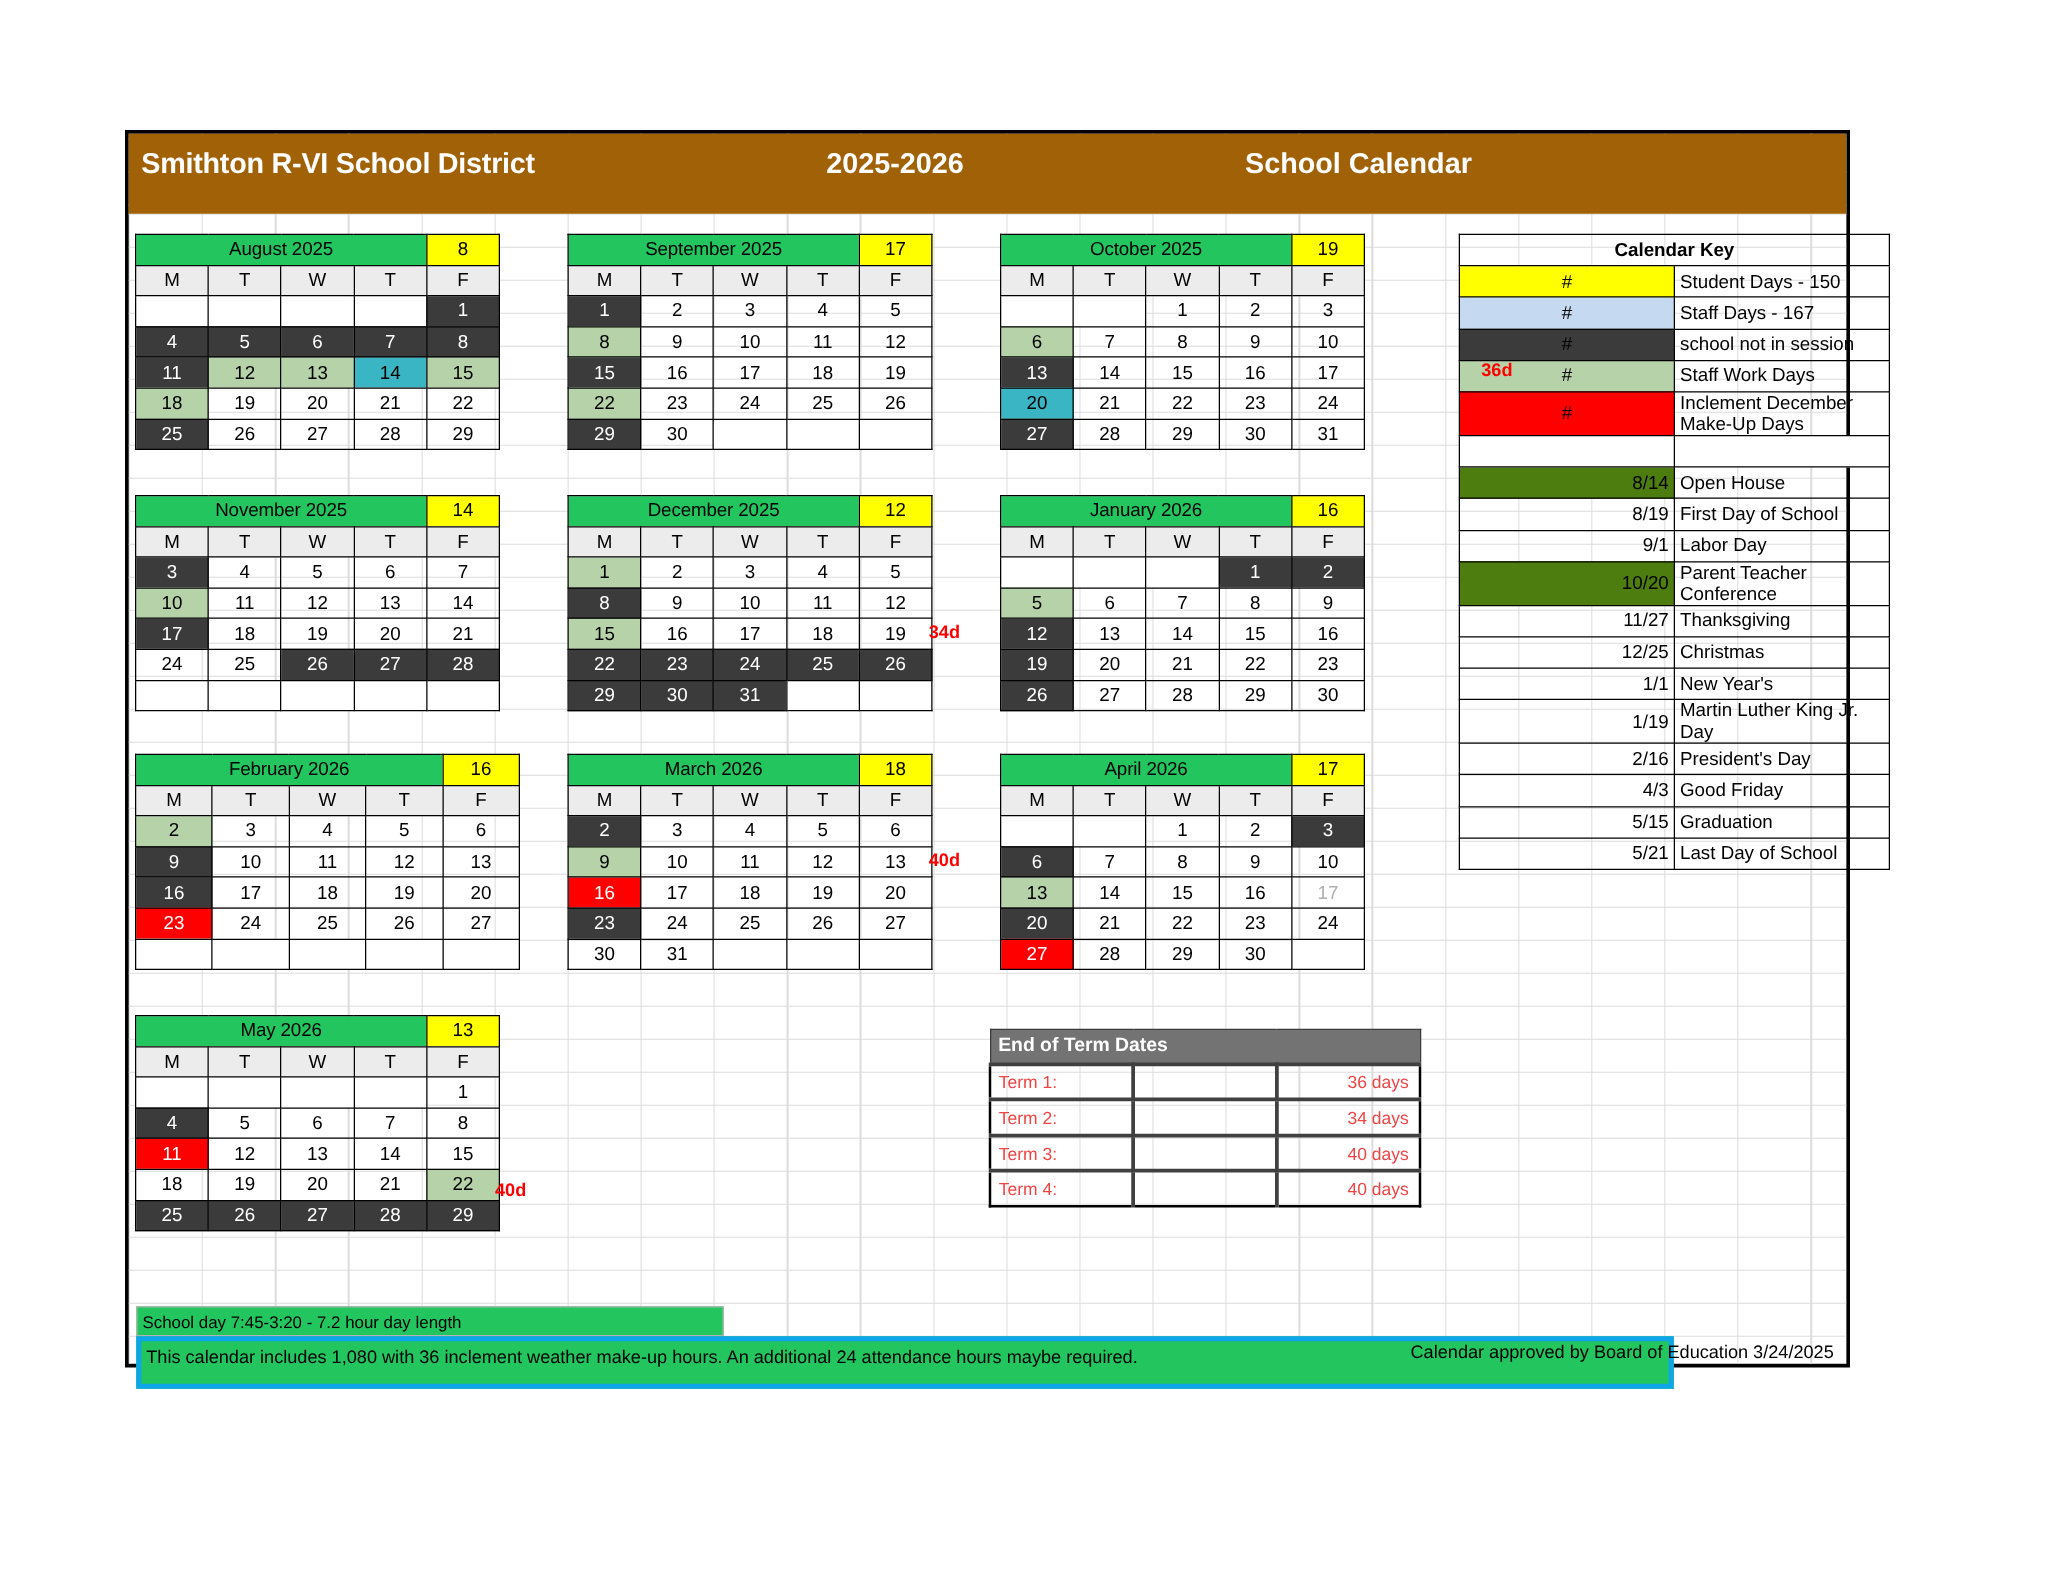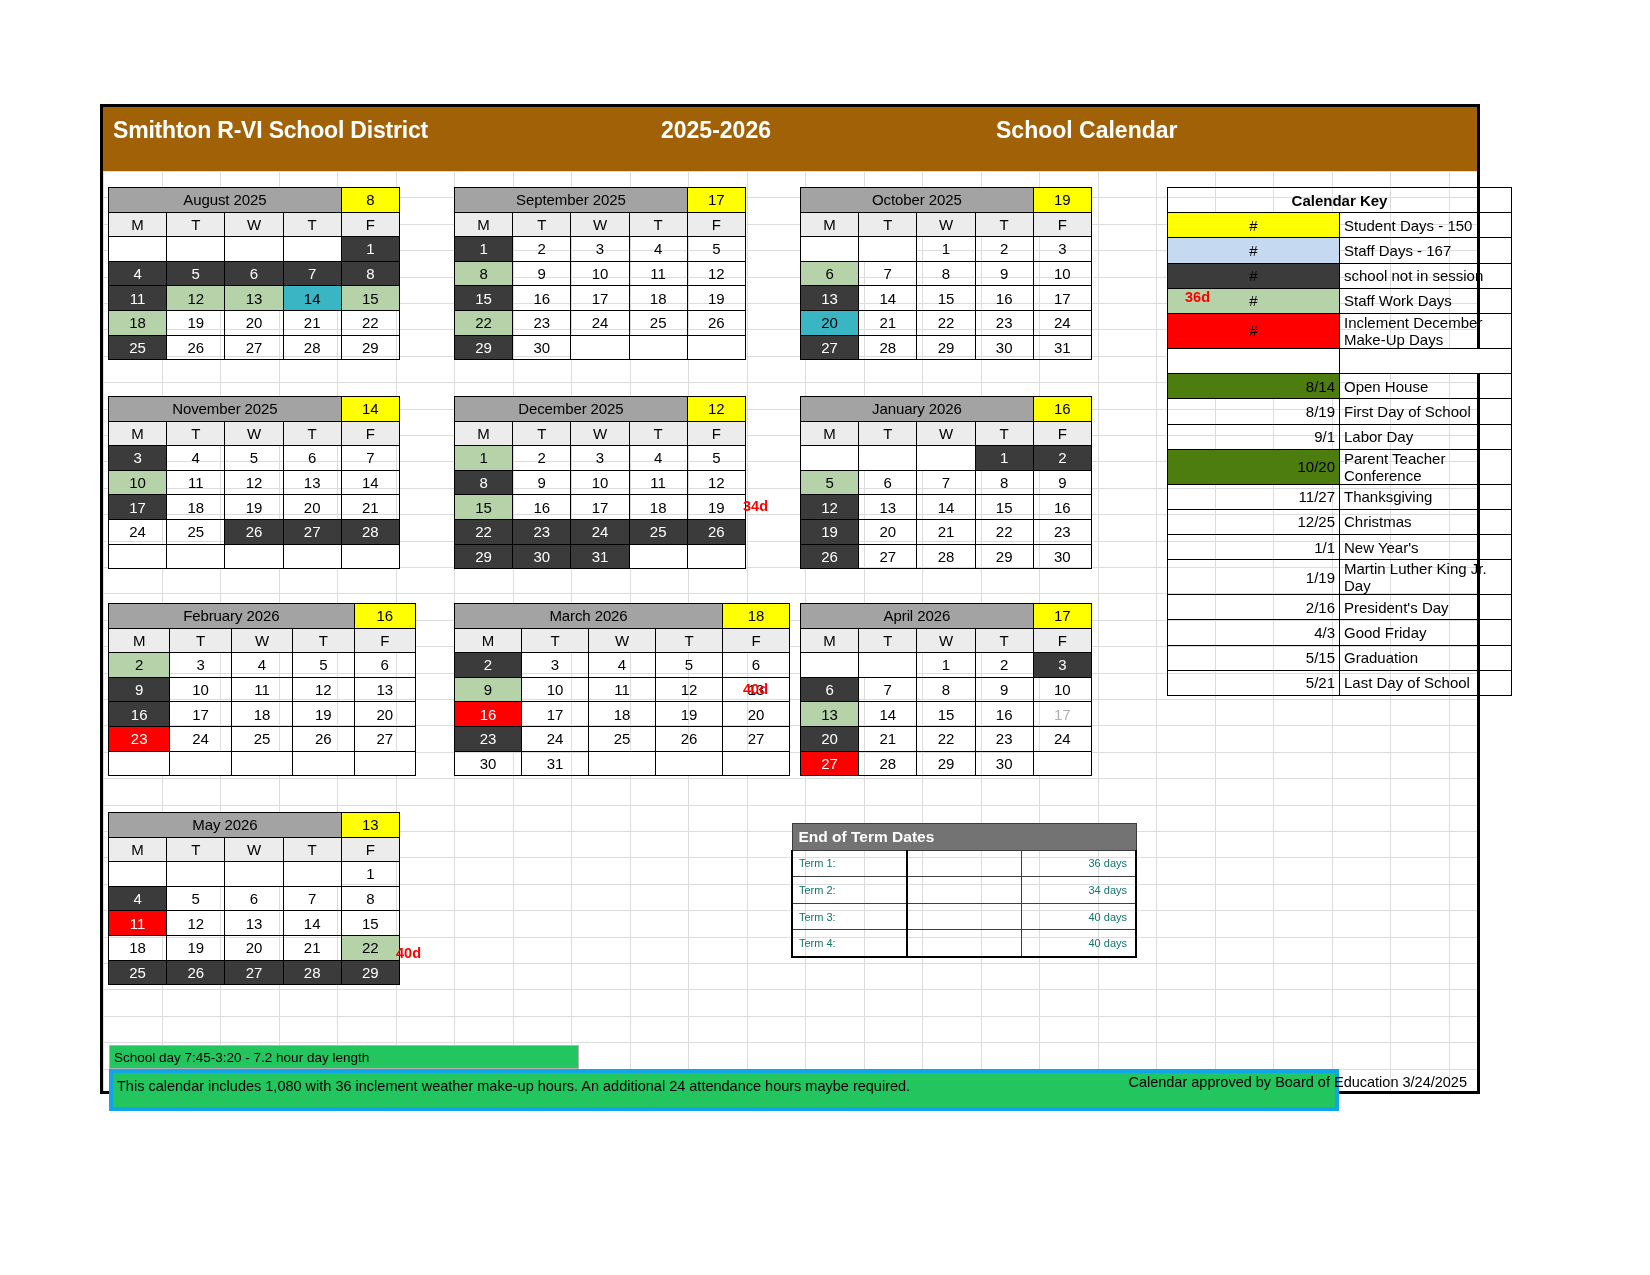--- a/index.html
+++ b/index.html
@@ -85,21 +85,21 @@
     border: 1px solid #000000;
     height: 23.6px;
     text-align: center;
     vertical-align: middle;
     font-size: 15px;
     font-weight: normal;
     color: #000000;
     padding: 0;
   }
   .mtitle {
-    background: #a3a3a3;
+    background: #22c55e;
     font-weight: bold;
     font-size: 15.5px;
     letter-spacing: -0.1px;
   }
   .mcount {
     background: #ffff00;
     font-weight: normal;
     font-size: 15px;
   }
   .dow {
@@ -161,25 +161,25 @@
   .termbox {
     position: absolute;
     z-index: 2;
   }
   .termbox table {
     border-collapse: collapse;
     table-layout: fixed;
     width: 100%;
   }
   .termbox td {
-    border: 1px solid #404040;
+    border: 3px solid #404040;
     height: 25.6px;
-    font-size: 11px;
+    font-size: 14px;
     padding: 0 6px;
-    color: #0f766e;
+    color: #ef4444;
     vertical-align: middle;
   }
   .termbox .th-row td {
     background: #737373;
     color: #ffffff;
     font-weight: bold;
     border: 1px solid #3b3b3b;
     font-size: 15.5px;
   }
   .termbox td.tlabel { text-align: left; border-left: 2px solid #000; }
@@ -601,21 +601,21 @@
               <tr>
                 <td class="blank"></td>
                 <td class="blank"></td>
                 <td class="blank"></td>
                 <td class="blank"></td>
                 <td class="blank"></td>
               </tr>
             </tbody>
           </table>
         </div>
-        <div class="month" style="left: 351px; top: 496px; width: 336px;">
+        <div class="month" style="left: 351px; top: 496px; width: 292px;">
           <table>
             <tbody>
               <tr>
                 <td class="mtitle" colspan="4">March 2026</td>
                 <td class="mcount">18</td>
               </tr>
               <tr>
                 <td class="dow">M</td>
                 <td class="dow">T</td>
                 <td class="dow">W</td>

